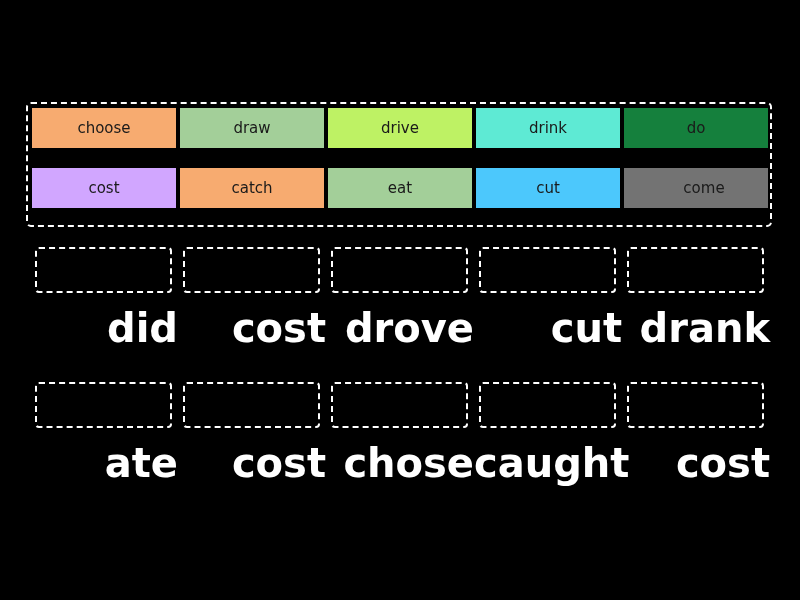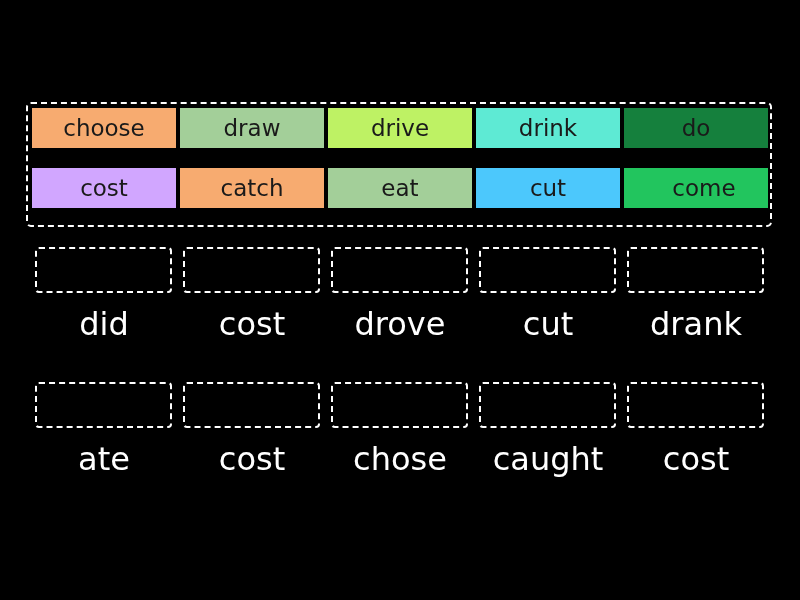--- a/index.html
+++ b/index.html
@@ -7,47 +7,47 @@
       width: 800px; height: 600px; background: #000000; position: relative; overflow: hidden;
       font-family: "DejaVu Sans", "Liberation Sans", sans-serif;
     }
     .tray {
       position: absolute; left: 26px; top: 102px; width: 746px; height: 125px;
       border: 2px dashed #ffffff; border-radius: 5px; box-sizing: border-box;
     }
     .tile {
       position: absolute; width: 144px; height: 40px;
       display: flex; align-items: center; justify-content: center;
-      color: #1a1a1a; font-size: 23px; cursor: grab; box-sizing: border-box;
+      color: #1a1a1a; font-size: 15px; cursor: grab; box-sizing: border-box;
     }
     .slot {
       position: absolute; width: 137px; height: 46px;
       border: 2px dashed #ffffff; border-radius: 4px; box-sizing: border-box;
     }
     .label {
-      position: absolute; width: 148px; text-align: center;
-      color: #ffffff; font-size: 32px; font-weight: normal; line-height: 1;
+      position: absolute; width: 148px; text-align: right;
+      color: #ffffff; font-size: 40px; font-weight: bold; line-height: 1;
     }
   </style>
 </head>
 <body>
 
 <div class="tray"></div>
 
 <div id="tiles">
     <div class="tile" style="left: 32px; top: 108px; background: rgb(247, 171, 112);">choose</div>
     <div class="tile" style="left: 180px; top: 108px; background: rgb(163, 207, 153);">draw</div>
     <div class="tile" style="left: 328px; top: 108px; background: #bef264;">drive</div>
     <div class="tile" style="left: 476px; top: 108px; background: #5eead4;">drink</div>
     <div class="tile" style="left: 624px; top: 108px; background: #15803d;">do</div>
     <div class="tile" style="left: 32px; top: 168px; background: rgb(209, 166, 255);">cost</div>
     <div class="tile" style="left: 180px; top: 168px; background: rgb(247, 171, 112);">catch</div>
     <div class="tile" style="left: 328px; top: 168px; background: rgb(163, 207, 153);">eat</div>
     <div class="tile" style="left: 476px; top: 168px; background: rgb(76, 200, 252);">cut</div>
-    <div class="tile" style="left: 624px; top: 168px; background: #22c55e; padding-left: 16px;">come</div>
+    <div class="tile" style="left: 624px; top: 168px; background: #737373; padding-left: 16px;">come</div>
   </div>
 <div id="targets">
     <div class="slot" style="left: 35px; top: 247px;"></div>
     <div class="label" style="left: 30px; top: 308px;">did</div>
     <div class="slot" style="left: 183px; top: 247px;"></div>
     <div class="label" style="left: 178px; top: 308px;">cost</div>
     <div class="slot" style="left: 331px; top: 247px;"></div>
     <div class="label" style="left: 326px; top: 308px;">drove</div>
     <div class="slot" style="left: 479px; top: 247px;"></div>
     <div class="label" style="left: 474px; top: 308px;">cut</div>

